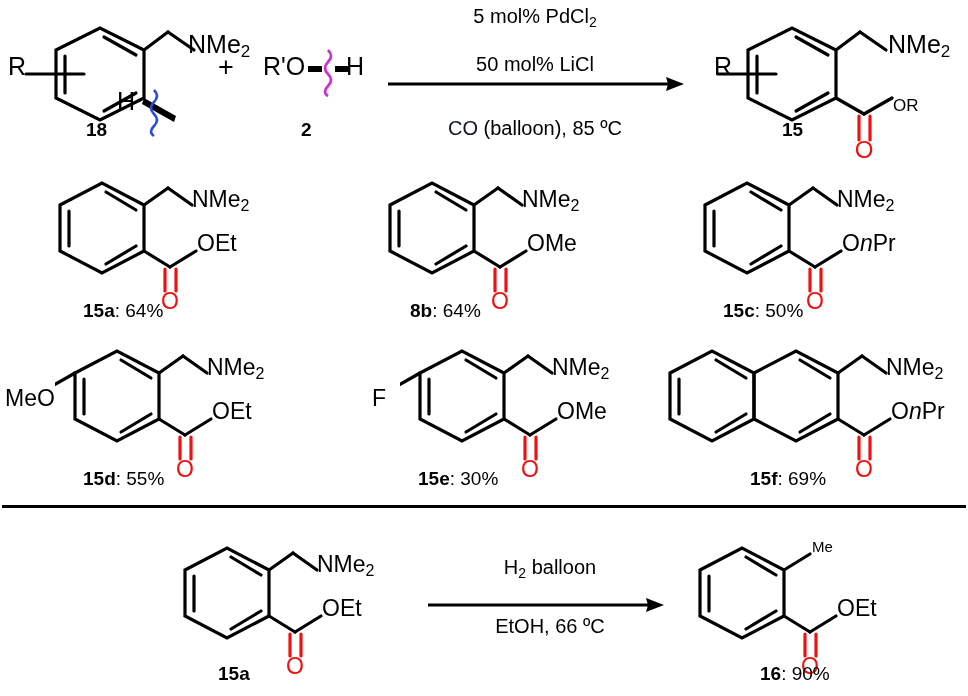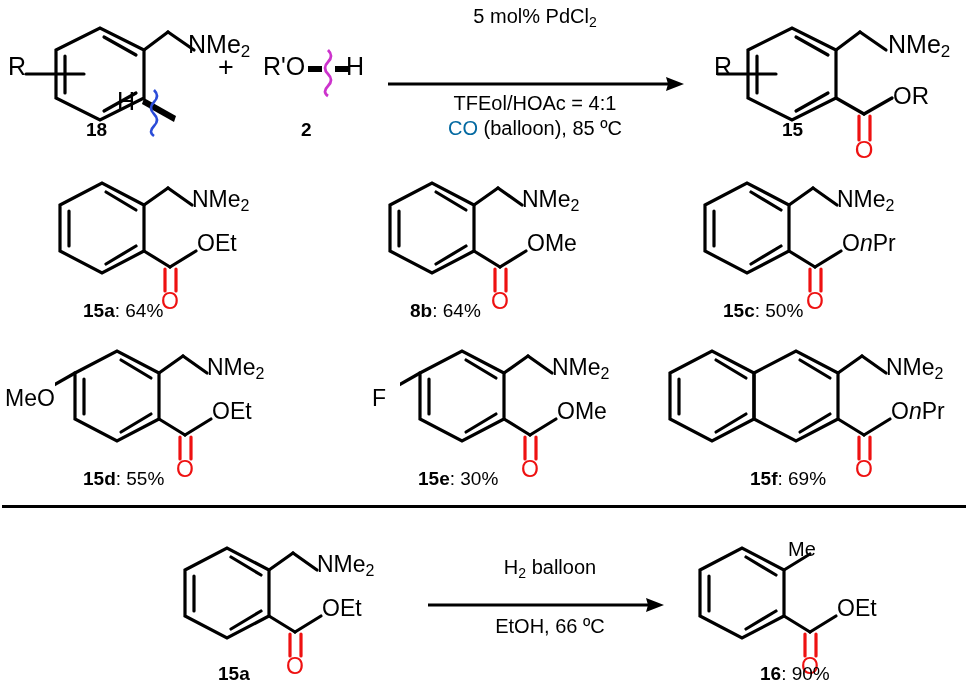--- a/index.html
+++ b/index.html
@@ -47,28 +47,28 @@
   <div class="lbl" style="left:263px;top:52px;font-size:25px">R'O</div>
   <svg width="70" height="60" style="position:absolute;left:308px;top:46px">
     <rect x="0" y="20" width="14" height="6" fill="#000"></rect>
     <rect x="27" y="20" width="14" height="6" fill="#000"></rect>
     <path d="M20,4 q6,6 0,12 q-6,6 0,12 q6,6 0,12 q-6,6 0,10" fill="none" stroke="#cc33cc" stroke-width="2.8"></path>
   </svg>
   <div class="lbl" style="left:346px;top:52px;font-size:25px">H</div>
   <div class="cmpd" style="left:301px;top:119px">2</div>
 
   <div class="cond" style="left:385px;top:4px;width:300px"><span>5 mol% PdCl</span><span style="font-size:14px;vertical-align:-4px">2</span></div>
+  <div class="cond" style="left:385px;top:52px;width:300px">50 mol% LiCl</div>
 
   <svg width="300" height="20" style="position:absolute;left:388px;top:74px">
     <line x1="0" y1="10" x2="284" y2="10" stroke="#000" stroke-width="3"></line>
     <polygon points="296,10 278,3 280,10 278,17" fill="#000"></polygon>
   </svg>
 
-  <div class="cond" style="left:385px;top:91px;width:300px">TFEol/HOAc = 4:1</div>
-  <div class="cond" style="left:385px;top:116px;width:300px"><span style="color:#0369a1">CO</span><span> (balloon), 85 ºC</span></div>
+  <div class="cond" style="left:385px;top:116px;width:300px"><span style="color:#0f172a">CO</span><span> (balloon), 85 ºC</span></div>
 
   <svg width="250" height="150" style="position:absolute;left:700px;top:8px">
     <g fill="none" stroke="#000" stroke-width="3.2" stroke-linecap="round">
       <polygon points="48,42 92,20 136,42 136,90 92,112 48,90"></polygon>
       <line x1="57" y1="48" x2="57" y2="85"></line>
       <line x1="96" y1="29" x2="128" y2="47"></line>
       <line x1="96" y1="103" x2="128" y2="85"></line>
       <line x1="18" y1="66" x2="76" y2="66"></line>
       <line x1="136" y1="42" x2="160" y2="24"></line>
       <line x1="160" y1="24" x2="186" y2="42"></line>
@@ -78,21 +78,21 @@
     </g>
 
     <g stroke="#ee1111" stroke-width="3.2" stroke-linecap="round">
       <line x1="159" y1="108" x2="159" y2="132"></line>
       <line x1="170" y1="108" x2="170" y2="132"></line>
     </g>
     <text x="164" y="150" fill="#ee1111" font-size="24" font-family="Liberation Sans, sans-serif" text-anchor="middle">O</text>
   </svg>
   <div class="lbl" style="left:714px;top:52px;font-size:25px">R</div>
   <div class="lbl" style="left:888px;top:30px;font-size:25px"><span>NMe</span><span style="font-size:17px;vertical-align:-4px">2</span></div>
-  <div class="lbl" style="left:893px;top:82px;font-size:24px">OR</div>
+  <div class="lbl" style="left:893px;top:96px;font-size:17px">OR</div>
   <div class="cmpd" style="left:782px;top:119px">15</div>
 
   <svg width="250" height="140" style="position:absolute;left:40px;top:170px">
     <g fill="none" stroke="#000" stroke-width="3.2" stroke-linecap="round">
       <polygon points="20,35 62,13 104,35 104,81 62,103 20,81"></polygon>
       <line x1="29" y1="41" x2="29" y2="76"></line>
       <line x1="66" y1="22" x2="96" y2="40"></line>
       <line x1="66" y1="94" x2="96" y2="76"></line>
       <line x1="104" y1="35" x2="128" y2="18"></line>
       <line x1="128" y1="18" x2="152" y2="35"></line>
@@ -268,17 +268,17 @@
 
       <line x1="94" y1="81" x2="120" y2="97"></line>
       <line x1="120" y1="97" x2="146" y2="81"></line>
     </g>
     <g stroke="#ee1111" stroke-width="3.2" stroke-linecap="round">
       <line x1="115" y1="99" x2="115" y2="121"></line>
       <line x1="126" y1="99" x2="126" y2="121"></line>
     </g>
     <text x="120" y="139" fill="#ee1111" font-size="23" font-family="Liberation Sans, sans-serif" text-anchor="middle">O</text>
   </svg>
-  <div class="lbl" style="left:788px;top:538px;font-size:20px">Me</div>
+  <div class="lbl" style="left:812px;top:538px;font-size:15px">Me</div>
   <div class="lbl" style="left:837px;top:595px;font-size:23px">OEt</div>
   <div class="cmpd" style="left:760px;top:663px"><span>16</span><span class="pct">: 90%</span></div>
 
 </div>
 
 </body></html>

